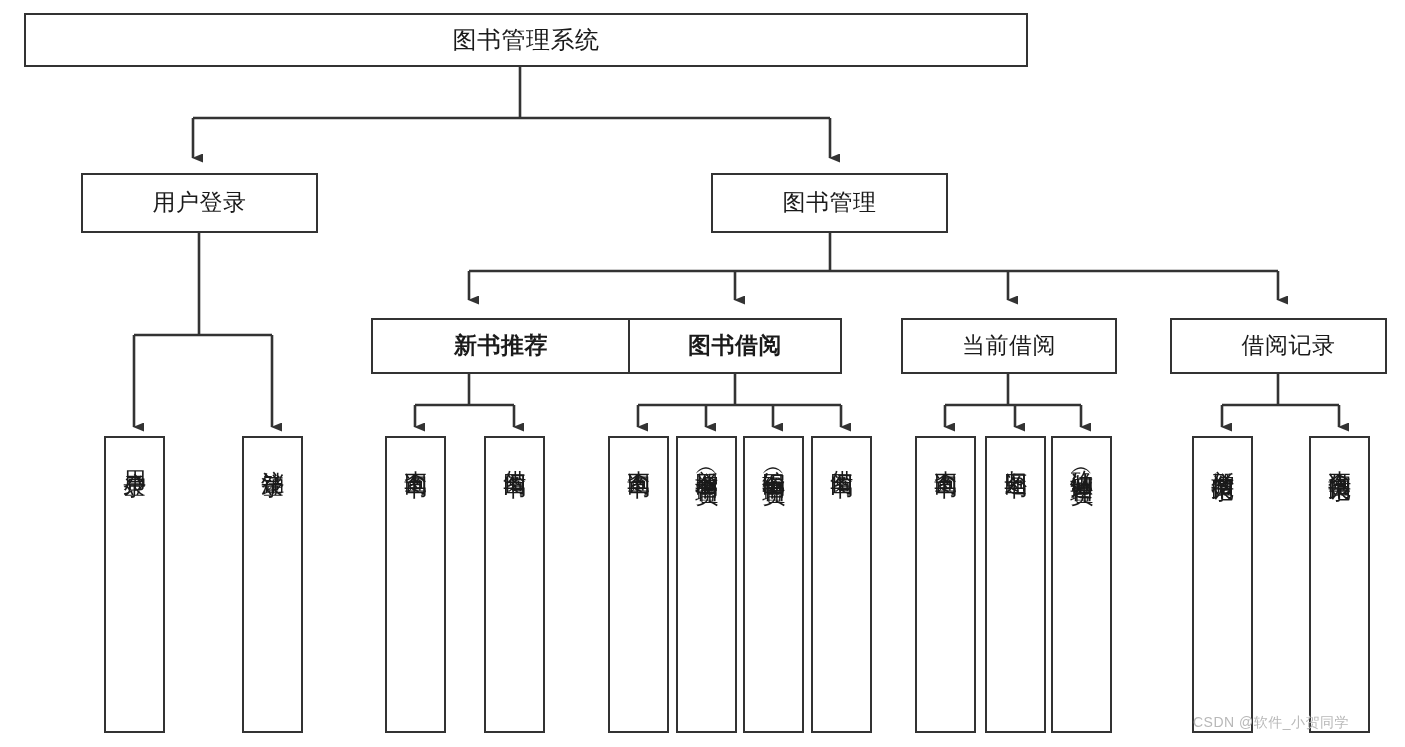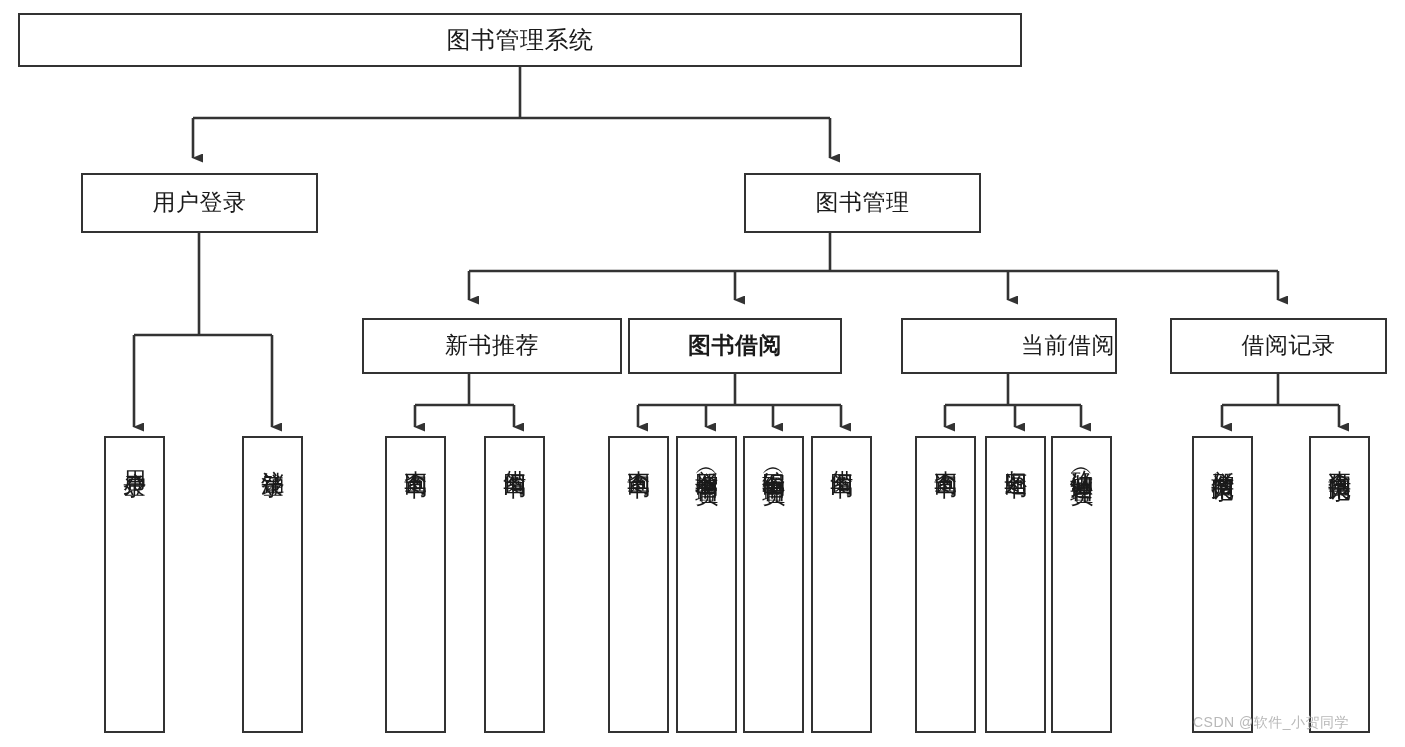--- a/index.html
+++ b/index.html
@@ -117,38 +117,38 @@
       <path d="M 1015 405 L 1015 427" marker-end="url(#arrowhead)"></path>
       <path d="M 1081 405 L 1081 427" marker-end="url(#arrowhead)"></path>
 
       <path d="M 1278 374 L 1278 405"></path>
       <path d="M 1222 405 L 1339 405"></path>
       <path d="M 1222 405 L 1222 427" marker-end="url(#arrowhead)"></path>
       <path d="M 1339 405 L 1339 427" marker-end="url(#arrowhead)"></path>
     </g>
   </svg>
 
-  <div class="node horizontal root" style="left:18px; top:13px; width:1004px; height:54px;">
+  <div class="node horizontal root" style="left:24px; top:13px; width:1004px; height:54px;">
     <span class="node-label">图书管理系统</span>
   </div>
 
   <div class="node horizontal" style="left:81px; top:173px; width:237px; height:60px;">
     <span class="node-label">用户登录</span>
   </div>
-  <div class="node horizontal" style="left:744px; top:173px; width:237px; height:60px;">
+  <div class="node horizontal" style="left:711px; top:173px; width:237px; height:60px;">
     <span class="node-label">图书管理</span>
   </div>
 
-  <div class="node horizontal" style="left:362px; top:318px; width:260px; height:56px;">
+  <div class="node horizontal" style="left:371px; top:318px; width:260px; height:56px;font-weight:bold;">
     <span class="node-label">新书推荐</span>
   </div>
   <div class="node horizontal" style="left:628px; top:318px; width:214px; height:56px;font-weight:bold;">
     <span class="node-label">图书借阅</span>
   </div>
-  <div class="node horizontal" style="left:901px; top:318px; width:216px; height:56px;justify-content:flex-end;">
+  <div class="node horizontal" style="left:901px; top:318px; width:216px; height:56px;">
     <span class="node-label">当前借阅</span>
   </div>
   <div class="node horizontal" style="left:1170px; top:318px; width:217px; height:56px;padding-left:20px;">
     <span class="node-label">借阅记录</span>
   </div>
 
   <div class="node vertical" style="left:104px; top:436px; width:61px; height:297px;">
     <span class="node-label">用户登录</span>
   </div>
   <div class="node vertical" style="left:242px; top:436px; width:61px; height:297px;">

